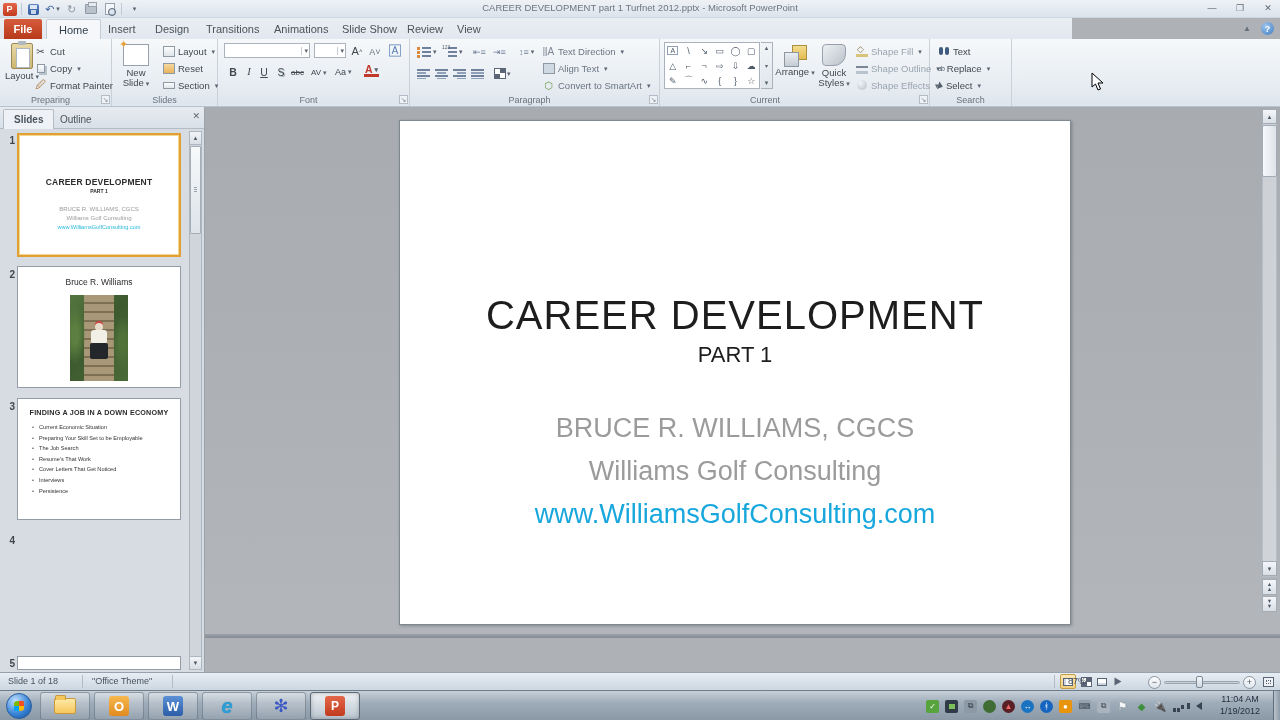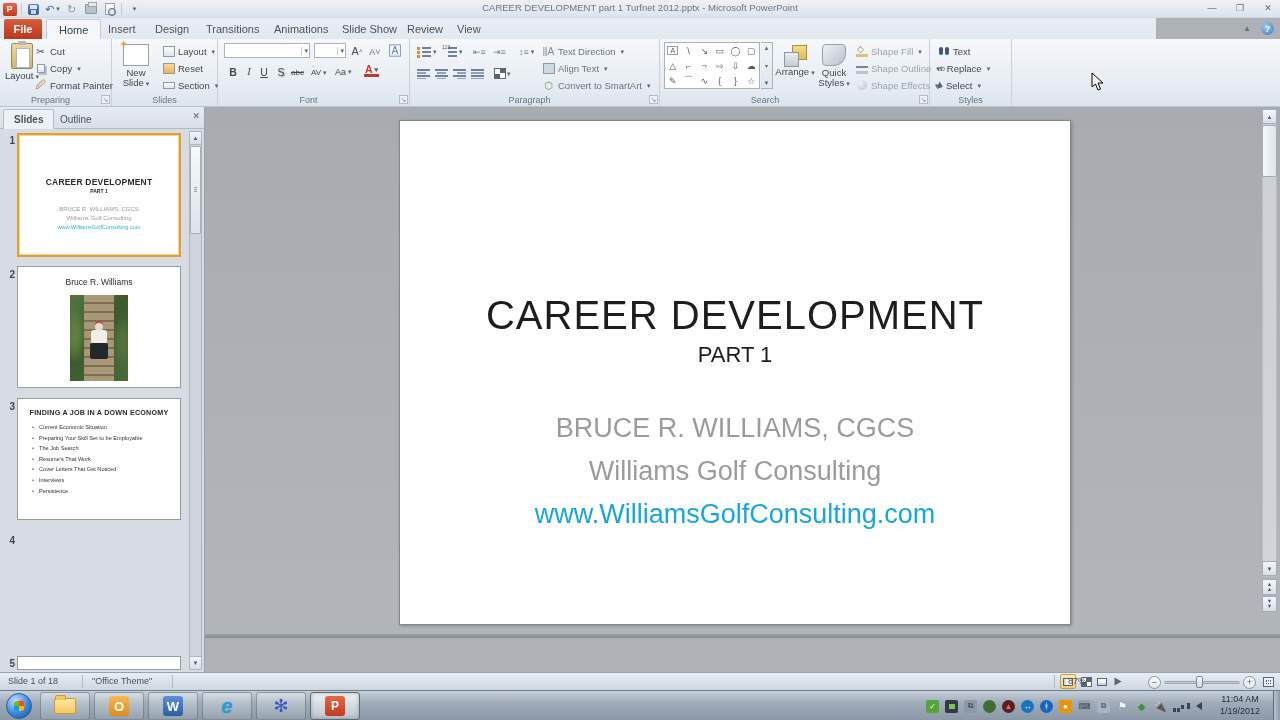--- a/index.html
+++ b/index.html
@@ -21,21 +21,21 @@
   .printer-ic::before{content:"";position:absolute;left:2px;top:-3px;width:7px;height:3px;background:#e7ebf0;border:1px solid #9aa3ae}
   .preview-ic{width:10px;height:12px;background:#f4f6f9;border:1px solid #98a1ac;position:relative}
   .preview-ic::before{content:"";position:absolute;right:-2px;bottom:-2px;width:6px;height:6px;border:1px solid #55606c;border-radius:50%;background:rgba(200,220,240,.6)}
   .qsep{width:1px;height:12px;background:#c2cad3}
   .dd::after{content:"▾";font-size:7px;color:#5a6572;margin-left:2px}
   .win-title{position:absolute;left:0;right:0;top:2px;text-align:center;font-size:9.5px;color:#6f767d}
   .winctrl{position:absolute;right:4px;top:2px;display:flex;gap:12px}
   .winbtn{width:16px;height:12px;display:flex;align-items:center;justify-content:center;font-size:9px;color:#606a74}
 
   
-  .tabrow{position:absolute;left:0;top:18px;width:1156px;height:21px;background:linear-gradient(#e9eef3,#e2e8ef)}
+  .tabrow{position:absolute;left:0;top:18px;width:1072px;height:21px;background:linear-gradient(#e9eef3,#e2e8ef)}
   .tab{position:absolute;top:1px;height:20px;padding:0 12px;display:flex;align-items:center;font-size:11px;color:#4a525b}
   .tab-file{left:4px;width:38px;justify-content:center;background:linear-gradient(#d75b3d,#b83a1b);color:#fff;border-radius:2px 2px 0 0;font-weight:bold}
   .tab-active{background:#f5f7fa;border:1px solid #c3cbd4;border-bottom:none;color:#33404d;border-radius:2px 2px 0 0}
   .ribbon-extra{position:absolute;right:6px;top:22px;display:flex;gap:10px;align-items:center}
   .collapse-ic{font-size:8px;color:#66707b}
   .help-ic{width:13px;height:13px;border-radius:50%;background:radial-gradient(circle at 35% 30%,#9cc4ee,#3f7ec2);color:#fff;font-size:9px;font-weight:bold;display:flex;align-items:center;justify-content:center}
 
   
   .ribbon{position:absolute;left:0;top:39px;width:1280px;height:68px;background:linear-gradient(#f6f8fa,#e9eef3 60%,#dde5ed);border-bottom:1px solid #b9c2cc;font-size:10px;color:#40474e}
   .grp{position:absolute;top:0;height:67px;border-right:1px solid #c9d0d8}
@@ -398,38 +398,38 @@
         <span>Shape Fill</span>
     </div>
     <div class="srow dd disabled" style="left:196px;top:21px">
       <span class="sf-ic sf-line"></span>
         <span>Shape Outline</span>
     </div>
     <div class="srow dd disabled" style="left:196px;top:38px">
       <span class="sf-ic sf-fx"></span>
         <span>Shape Effects</span>
     </div>
-    <div class="grplabel" style="left:60px;right:auto;width:90px">Search</div>
+    <div class="grplabel" style="left:60px;right:auto;width:90px">Current</div>
     <div class="launcher">↘</div>
   </div>
 
   <div class="grp" style="left:930px;width:82px">
     <div class="srow" style="left:8px;top:4px">
       <span class="find-ic"></span>
         <span>Text</span>
     </div>
     <div class="srow dd" style="left:8px;top:21px">
       <span class="replace-ic">ab</span>
         <span>Replace</span>
     </div>
     <div class="srow dd" style="left:8px;top:38px">
       <span class="select-ic"></span>
         <span>Select</span>
     </div>
-    <div class="grplabel" style="right:0">Styles</div>
+    <div class="grplabel" style="right:0">Search</div>
   </div>
 </div>
 
 <div class="workarea">
   <div class="editorbg"></div>
 
   <div class="panel">
     <div class="panel-tabs">
       <span class="ptab ptab-active">Slides</span>
       <span class="ptab ptab-idle">Outline</span>

